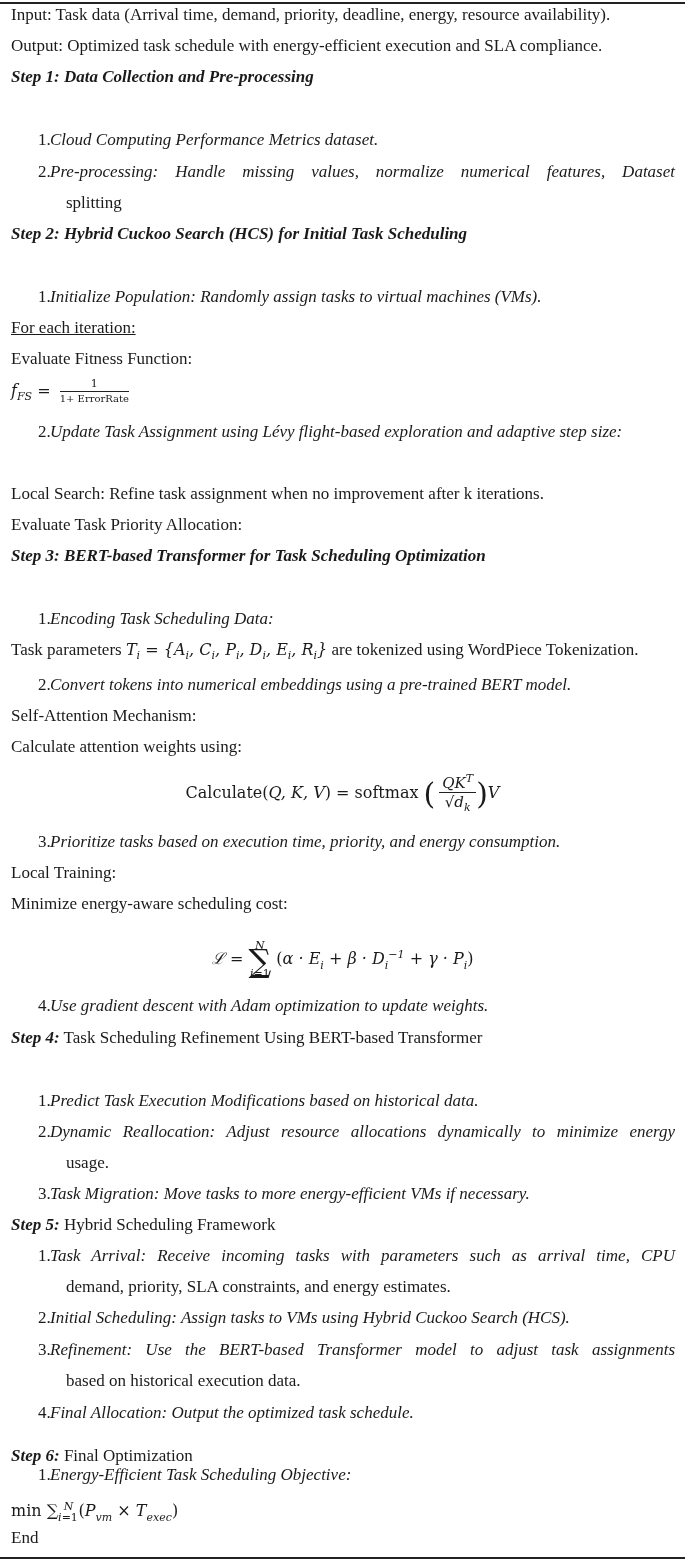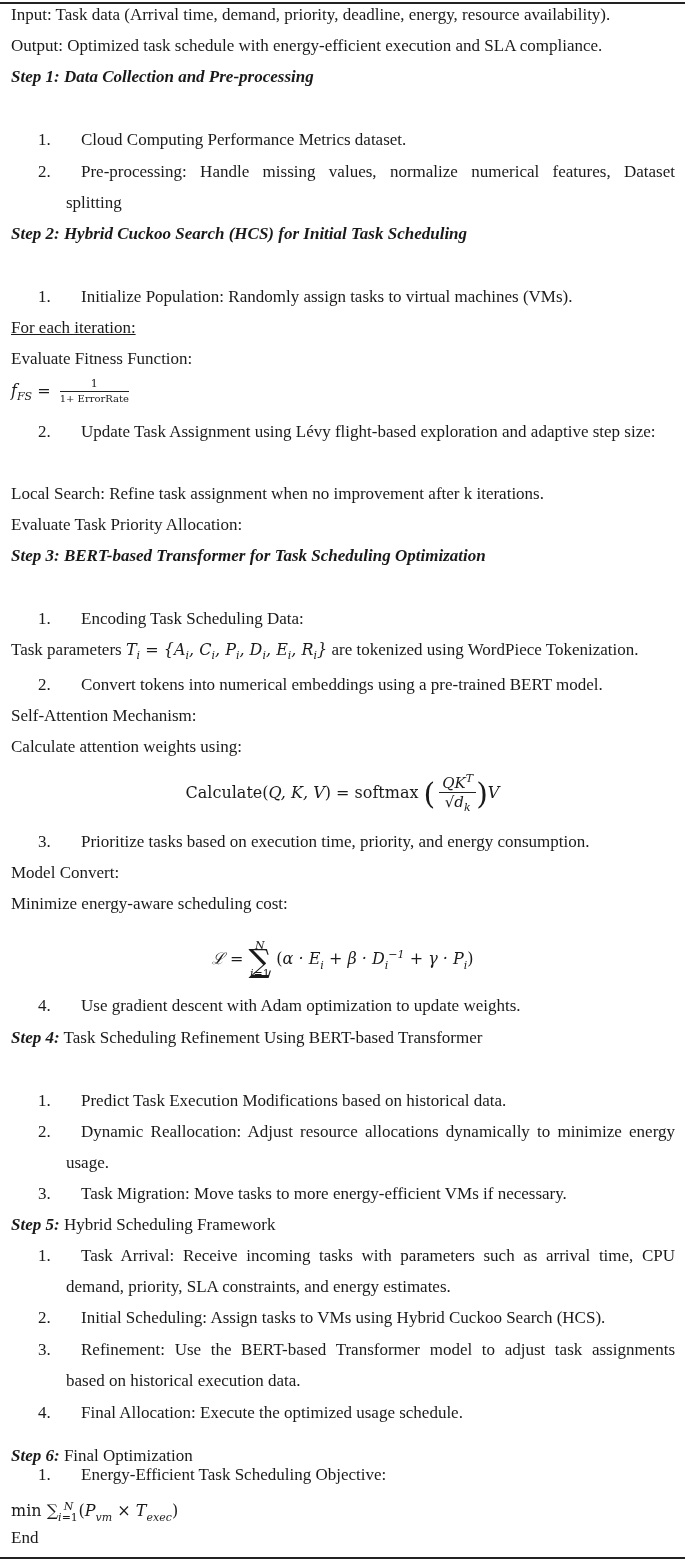--- a/index.html
+++ b/index.html
@@ -2,21 +2,21 @@
 <html><head>
 <meta charset="utf-8">
 <style>
   html, body { margin: 0; padding: 0; background: #ffffff; }
   body { width: 685px; height: 1562px; position: relative; overflow: hidden;
          font-family: "Liberation Serif", "DejaVu Serif", serif; color: #1a1a1a; font-size: 17px; }
   .rule { position: absolute; left: 0; width: 685px; height: 2px; background: #222; }
   .line { position: absolute; left: 11px; right: 10px; white-space: nowrap; line-height: 22px; }
   .item { position: absolute; left: 38px; right: 10px; line-height: 22px; }
   .item .num { position: absolute; left: 0; width: 22px; }
-  .item .txt { position: absolute; left: 43px; right: 0; white-space: nowrap; }
+  .item .txt { position: absolute; left: 12px; right: 0; white-space: nowrap; font-style: italic; }
   .item .txt.just { text-align: justify; text-align-last: justify; }
   .item .cont { position: absolute; left: 28px; white-space: nowrap; }
   .bi { font-weight: bold; font-style: italic; }
   .math { font-family: "DejaVu Serif", serif; font-style: italic; font-size: 16px; }
   .up { font-style: normal; }
   sub, sup { font-size: 11px; }
   .frac { display: inline-block; vertical-align: middle; text-align: center; margin-left: 4px; }
   .frac .n { display: block; font-size: 11px; border-bottom: 1px solid #222; padding: 0 3px; line-height: 14px; }
   .frac .d { display: block; font-size: 10px; line-height: 14px; }
   .center { position: absolute; left: 0; width: 685px; text-align: center; }
@@ -84,21 +84,21 @@
 <div class="line" style="top:705px;">Self-Attention Mechanism:</div>
 <div class="line" style="top:736px;">Calculate attention weights using:</div>
 <div class="center math" style="top:770px; line-height:44px;">
   <span class="up">Calculate(</span>Q, K, V<span class="up">) = softmax</span>
   <span class="up" style="font-size:30px;vertical-align:middle;">(</span><span class="frac"><span class="n" style="font-size:15px;line-height:18px;">QK<sup>T</sup></span><span class="d" style="font-size:15px;line-height:18px;">√d<sub>k</sub></span></span><span class="up" style="font-size:30px;vertical-align:middle;">)</span>V
 </div>
 <div class="item" style="top:831px;">
   <span class="num">3.</span>
   <span class="txt">Prioritize tasks based on execution time, priority, and energy consumption.</span>
 </div>
-<div class="line" style="top:862px;">Model Convert:</div>
+<div class="line" style="top:862px;">Local Training:</div>
 <div class="line" style="top:893px;">Minimize energy-aware scheduling cost:</div>
 <div class="center math" style="top:925px; line-height:60px;">
   ℒ <span class="up">=</span>
   <span class="stack"><span class="s">N</span><span class="sigma">∑</span><span class="s">i<span class="up">=1</span></span></span>
   <span class="up">(</span>α · E<sub>i</sub> + β · D<sub>i</sub><sup>−1</sup> + γ · P<sub>i</sub><span class="up">)</span>
 </div>
 <div class="item" style="top:995px;">
   <span class="num">4.</span>
   <span class="txt">Use gradient descent with Adam optimization to update weights.</span>
 </div>
@@ -138,21 +138,21 @@
 </div>
 <div class="item" style="top:1339px;">
   <span class="num">3.</span>
   <span class="txt just">Refinement: Use the BERT-based Transformer model to adjust task assignments</span>
 </div>
 <div class="item" style="top:1370px;">
   <span class="cont">based on historical execution data.</span>
 </div>
 <div class="item" style="top:1402px;">
   <span class="num">4.</span>
-  <span class="txt">Final Allocation: Execute the optimized usage schedule.</span>
+  <span class="txt">Final Allocation: Output the optimized task schedule.</span>
 </div>
 
 <div class="line" style="top:1433px;margin-top:12px;">
   <span class="bi">Step 6:</span><span> Final Optimization</span>
 </div>
 <div class="item" style="top:1464px;">
   <span class="num">1.</span>
   <span class="txt">Energy-Efficient Task Scheduling Objective:</span>
 </div>
 <div class="line math" style="top:1496px;">

